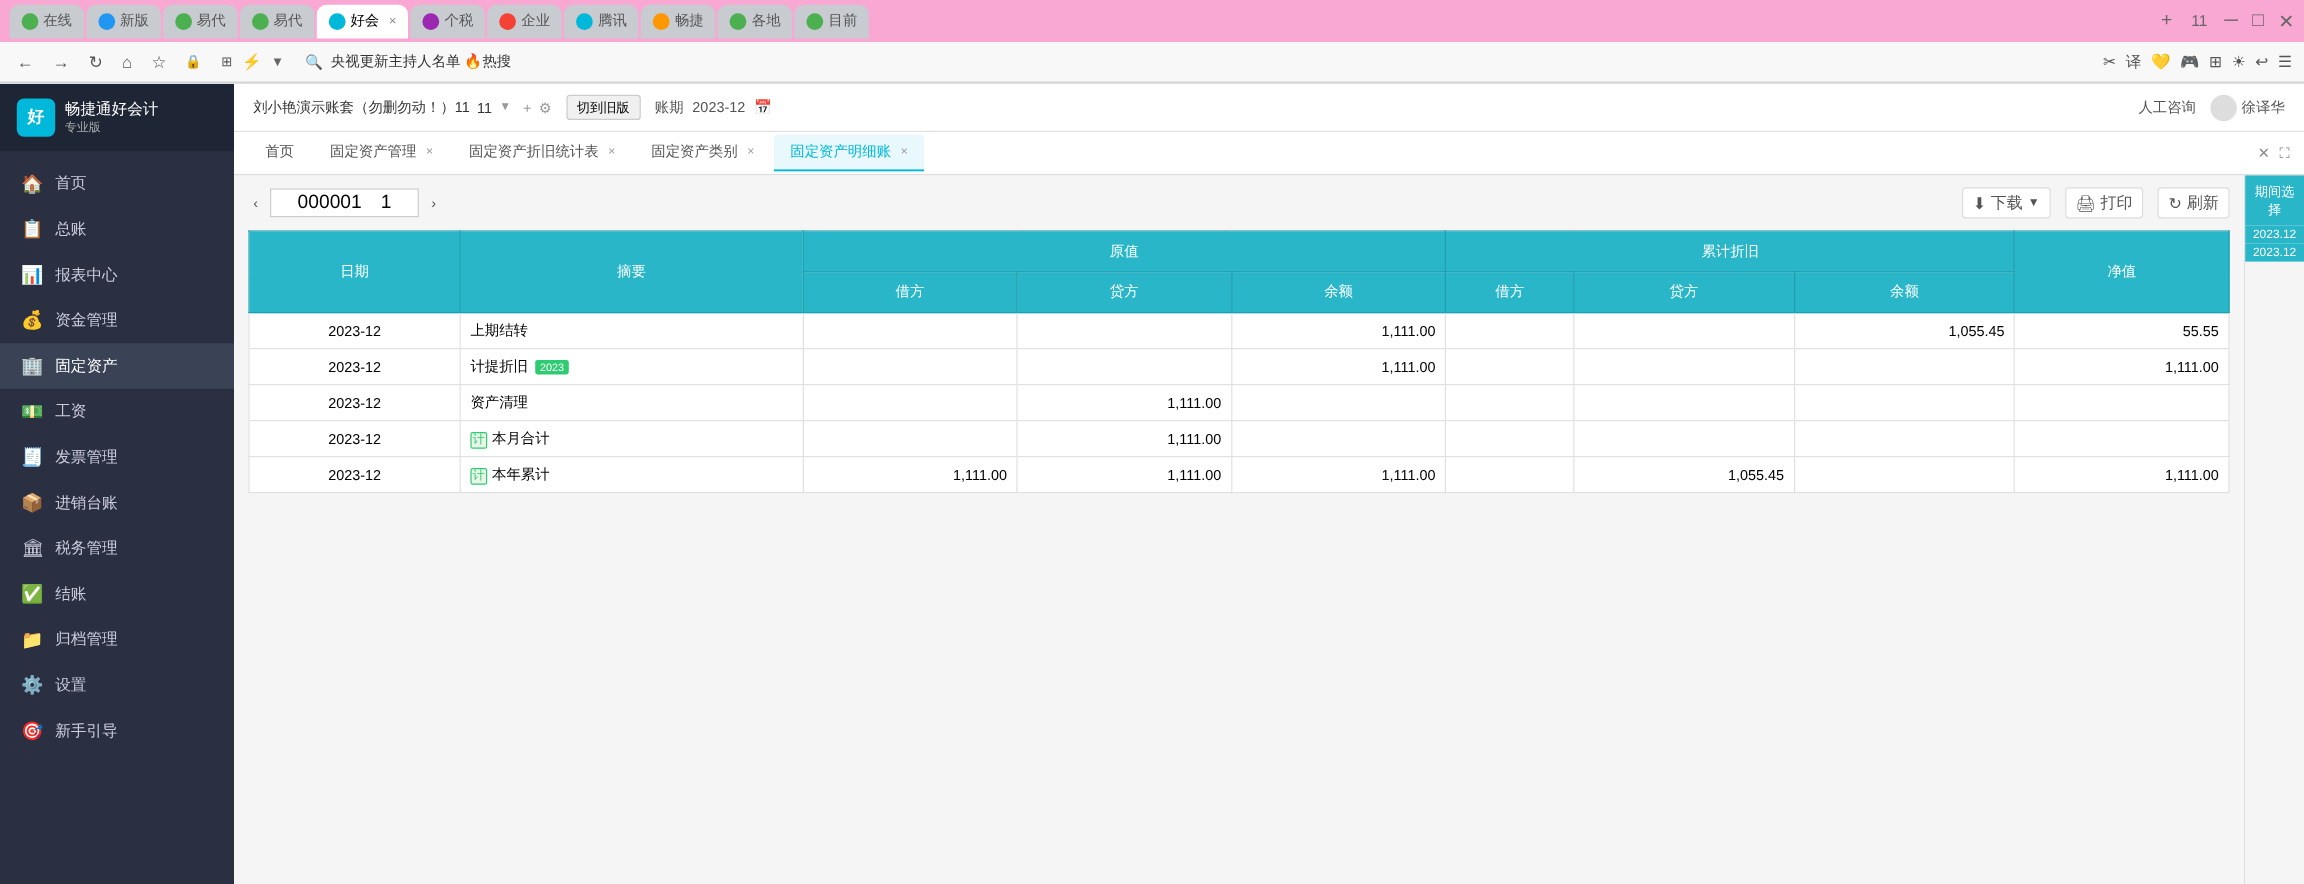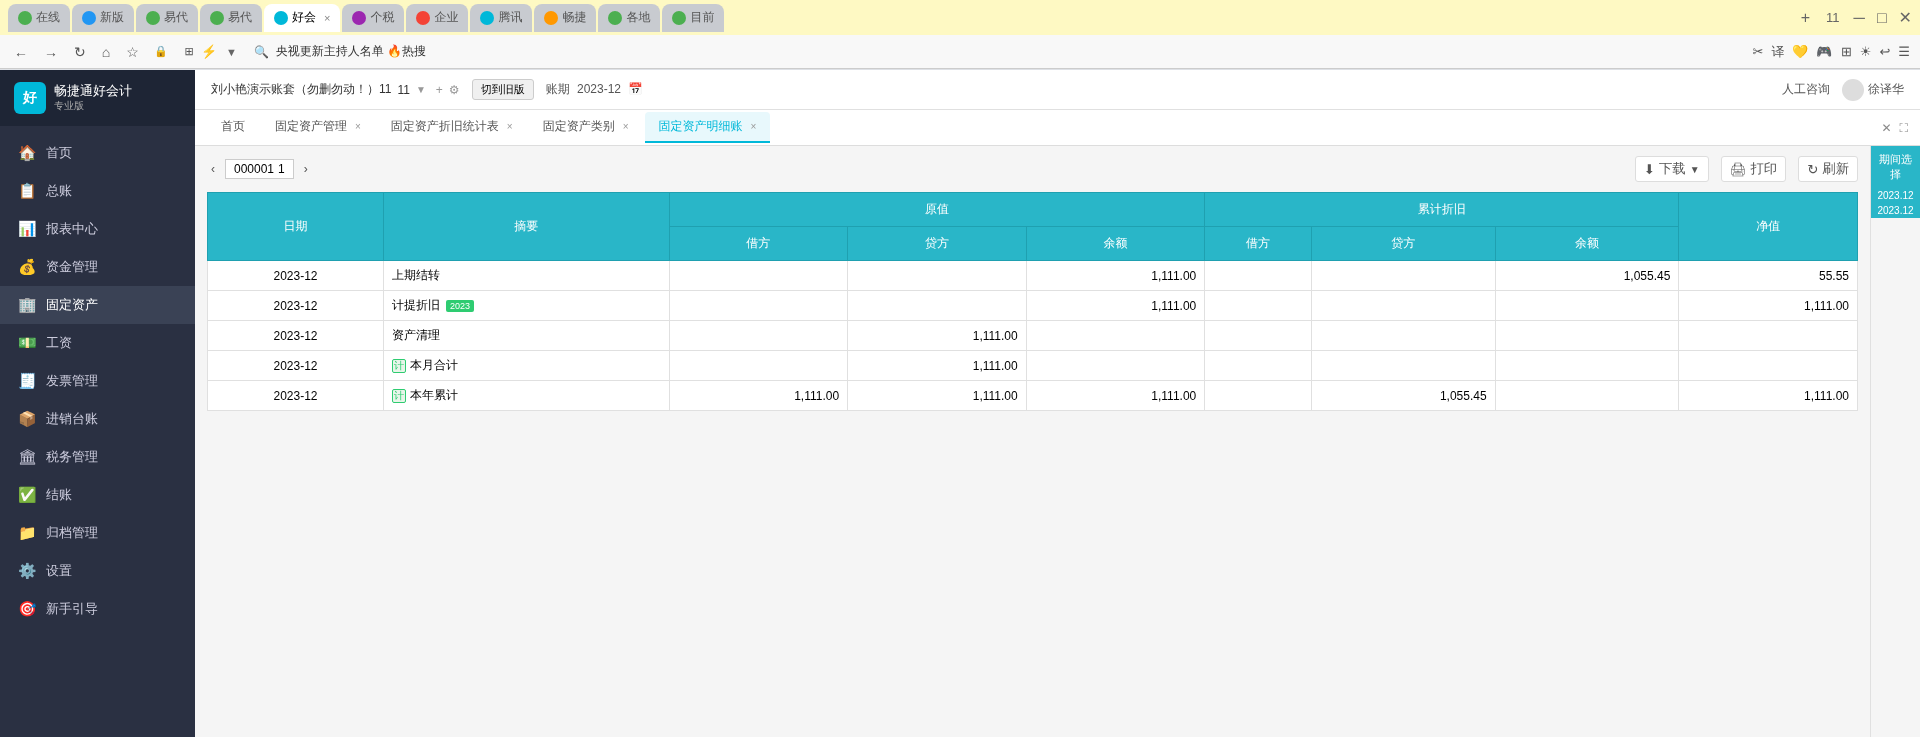--- a/index.html
+++ b/index.html
@@ -1,20 +1,20 @@
 <!DOCTYPE html>
 <html><head>
   <meta charset="utf-8">
   <style>
     * { margin: 0; padding: 0; box-sizing: border-box; }
     body { font-family: 'Microsoft YaHei', Arial, sans-serif; font-size: 12px; background: #f0f0f0; width: 1920px; height: 737px; overflow: hidden; }
 
     
     .browser-chrome { background: #dee1e6; height: 70px; }
-    .tab-bar { display: flex; align-items: center; height: 35px; background: #fef9c3; padding: 0 8px; gap: 2px; }
+    .tab-bar { display: flex; align-items: center; height: 35px; background: #f9a8d4; padding: 0 8px; gap: 2px; }
     .tab { display: flex; align-items: center; height: 28px; padding: 0 10px; border-radius: 8px 8px 0 0; font-size: 12px; cursor: pointer; gap: 4px; max-width: 160px; }
     .tab.active { background: #fff; }
     .tab.inactive { background: #c8cbd0; color: #555; }
     .tab-add { background: none; border: none; font-size: 16px; color: #666; cursor: pointer; padding: 0 6px; }
 
     .address-bar { display: flex; align-items: center; height: 34px; background: #f8f8f8; padding: 0 10px; gap: 8px; border-bottom: 1px solid #ccc; }
     .nav-btn { color: #555; cursor: pointer; font-size: 14px; padding: 0 4px; }
     .address-input { flex: 1; max-width: 500px; height: 24px; border: 1px solid #ccc; border-radius: 12px; padding: 0 10px; font-size: 12px; background: #fff; }
     .search-area { display: flex; align-items: center; gap: 6px; margin-left: 10px; }
     .toolbar-icons { display: flex; align-items: center; gap: 8px; margin-left: auto; color: #555; font-size: 13px; }
@@ -52,21 +52,21 @@
     
     .page-content { flex: 1; overflow: hidden; display: flex; position: relative; }
 
     
     .main-area { flex: 1; padding: 10px 12px; overflow: auto; }
 
     
     .page-toolbar { display: flex; align-items: center; justify-content: space-between; margin-bottom: 10px; }
     .pagination { display: flex; align-items: center; gap: 6px; font-size: 12px; }
     .page-nav { cursor: pointer; color: #555; padding: 0 4px; }
-    .page-num-box { border: 1px solid #ccc; background: #fff; padding: 2px 8px; font-size: 12px; display: inline-flex; align-items: center; gap: 4px; }
+    .page-num-box { border: 1px solid #ccc; background: #fff; padding: 2px 22px; font-size: 16px; display: inline-flex; align-items: center; gap: 16px; }
     .toolbar-actions { display: flex; align-items: center; gap: 12px; font-size: 12px; color: #333; }
     .action-btn { display: flex; align-items: center; gap: 4px; cursor: pointer; color: #555; padding: 3px 8px; border: 1px solid #ddd; border-radius: 3px; background: #fff; }
 
     
     .data-table { width: 100%; border-collapse: collapse; background: #fff; }
     .data-table thead th { background: #29b6c8; color: #fff; text-align: center; padding: 8px 6px; font-size: 12px; font-weight: normal; border: 1px solid #1fa0b0; }
     .data-table tbody td { border: 1px solid #e0e0e0; padding: 6px 8px; font-size: 12px; text-align: right; }
     .data-table tbody td.text-left { text-align: left; }
     .data-table tbody td.text-center { text-align: center; }
 

